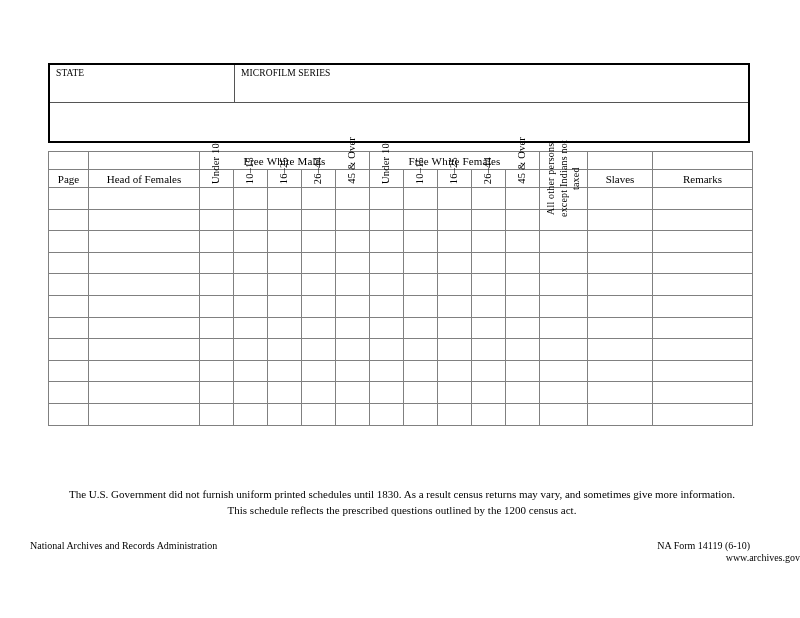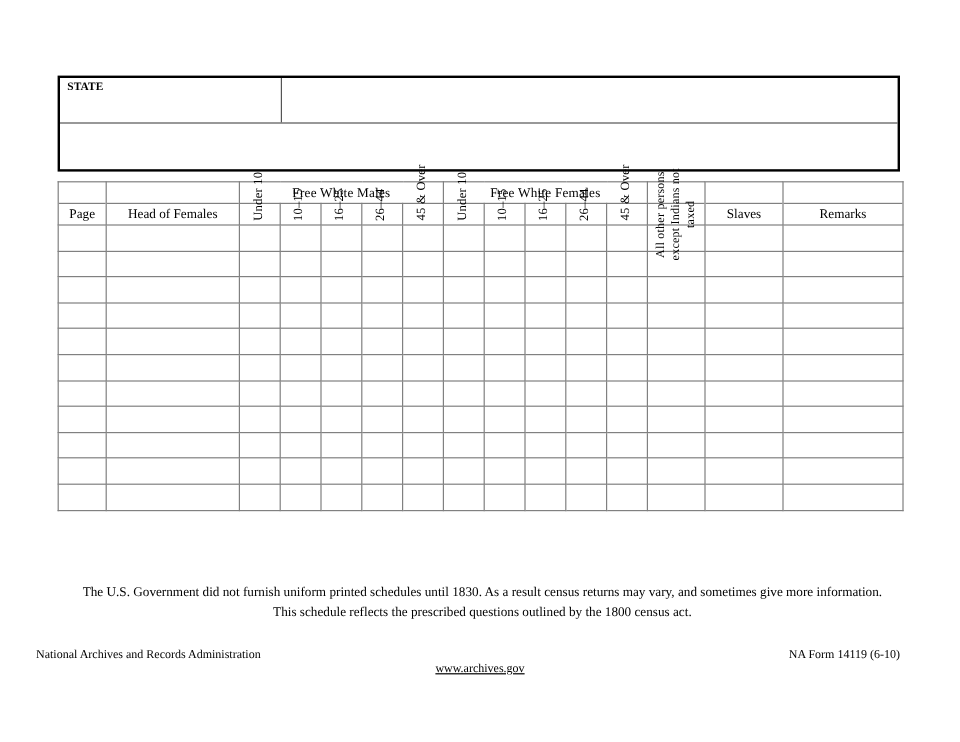--- a/index.html
+++ b/index.html
@@ -42,21 +42,21 @@
   .hdr-row.top { border-bottom: 1px solid #555; }
 
   .hdr-cell {
     box-sizing: border-box;
     padding: 3px 6px 0 6px;
     font-size: 9.5px;
     letter-spacing: 0.1px;
     line-height: 1.1;
     position: relative;
   }
-  .hdr-cell.c1 { width: 185px; border-right: 1px solid #555; font-weight: bold; }
+  .hdr-cell.c1 { width: 185px; border-right: 1px solid #555; }
   .hdr-cell.c2 { width: 355px; border-right: 1px solid #555; }
   .hdr-cell.c3 { width: 158px; }
 
   .form-title {
     font-size: 17px;
     font-weight: bold;
     text-align: center;
     padding-top: 10px;
     letter-spacing: 0.2px;
   }
@@ -152,34 +152,36 @@
     position: absolute;
     right: 50px;
     top: 540px;
     font-size: 10px;
   }
   .foot-center {
     position: absolute;
     left: 0;
     right: 0;
     top: 552px;
-    text-align: center;
+    text-align: right;
     font-size: 10px;
-    text-decoration: underline;
   }
 </style>
 </head>
 <body>
 
 <div class="page">
 
   <div class="header-block">
     <div class="hdr-row top">
       <div class="hdr-cell c1">
         <span>STATE</span>
+      </div>
+      <div class="hdr-cell c3">
+        <span>MICROFILM SERIES</span>
       </div>
     </div>
   </div>
 
   <table class="grid">
     <colgroup>
       <col style="width:40px">
       <col style="width:111px">
       <col style="width:34px">
         <col style="width:34px">
@@ -466,18 +468,18 @@
           <td></td>
           <td></td>
           <td></td>
           <td></td>
           <td></td>
           <td></td>
         </tr>
       </tbody>
   </table>
 
-  <div class="note">The U.S. Government did not furnish uniform printed schedules until 1830.  As a result census returns may vary, and sometimes give more information.  This schedule reflects the prescribed questions outlined by the 1800 census act.</div>
+  <div class="note">The U.S. Government did not furnish uniform printed schedules until 1830.  As a result census returns may vary, and sometimes give more information.  This schedule reflects the prescribed questions outlined by the 1200 census act.</div>
   <div class="foot-left">National Archives and Records Administration</div>
   <div class="foot-right">NA Form 14119 (6-10)</div>
   <div class="foot-center">www.archives.gov</div>
 
 </div>
 
 </body></html>

